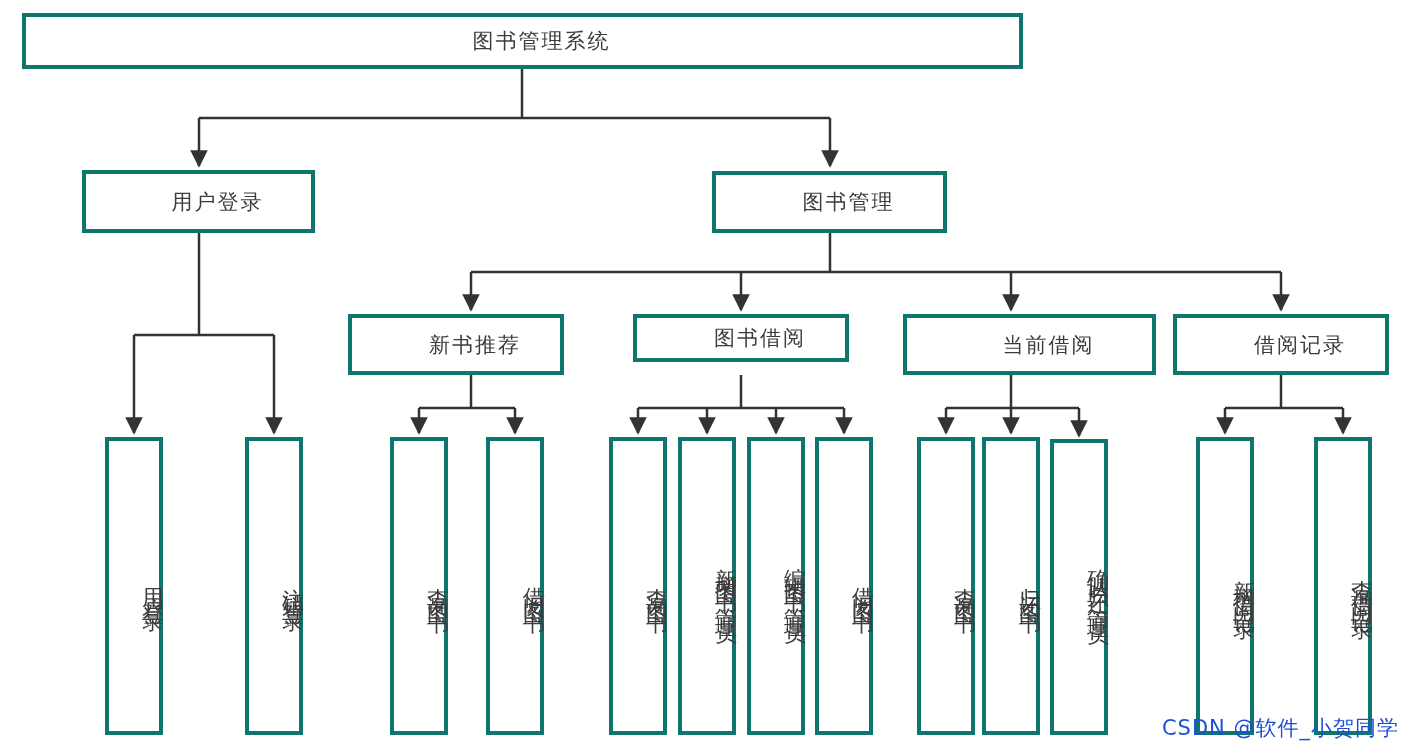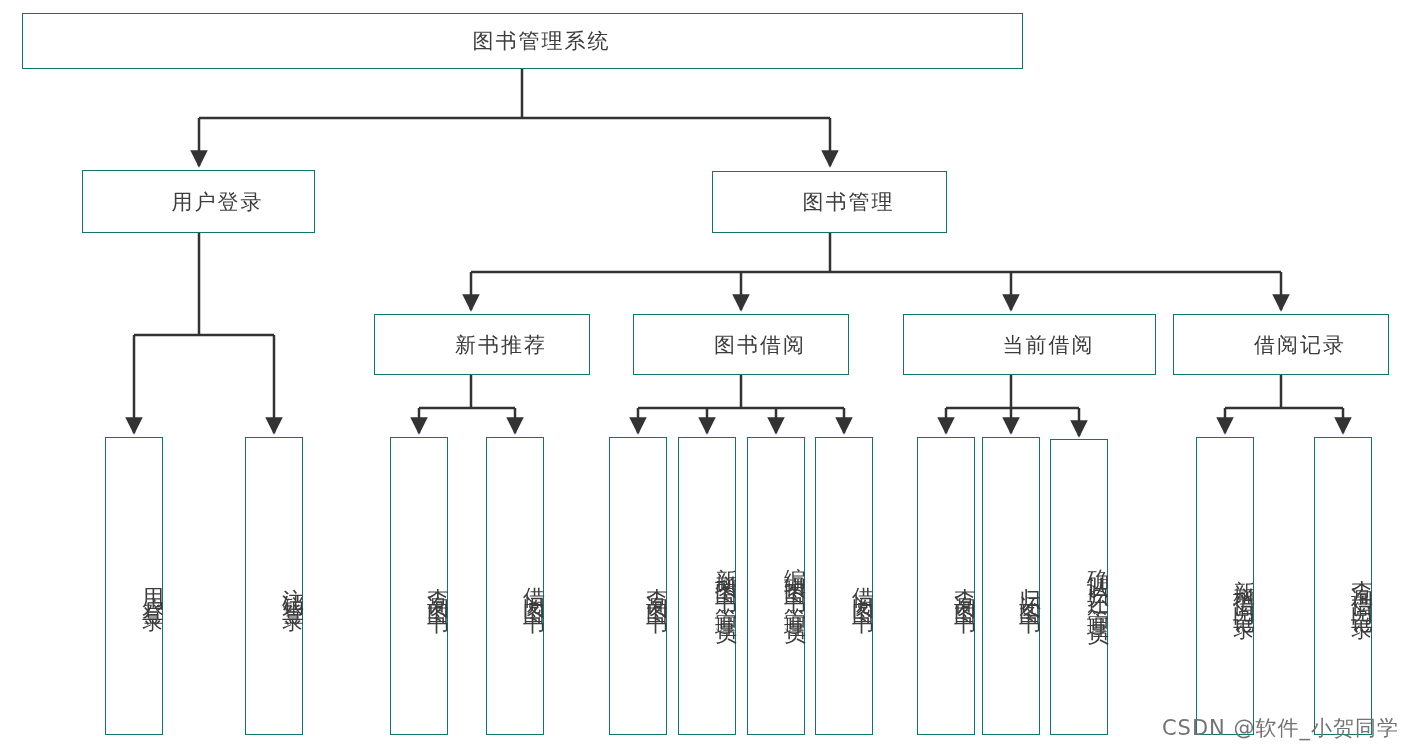--- a/index.html
+++ b/index.html
@@ -5,34 +5,34 @@
   html,body{margin:0;padding:0;}
   body{
     width:1405px;height:747px;position:relative;background:#ffffff;
     font-family:"DejaVu Sans","Liberation Sans",sans-serif;
     overflow:hidden;
   }
   .canvas{position:absolute;inset:0;width:1405px;height:747px;}
   svg.wires{position:absolute;left:0;top:0;pointer-events:none;}
   .node{
     position:absolute;box-sizing:border-box;
-    border:1px solid #0f766e;background:#ffffff;
+    border:4px solid #0f766e;background:#ffffff;
     display:flex;align-items:center;justify-content:center;
     color:#3c3c3c;
     padding-left:38px;
   }
   .hnode{font-size:21px;letter-spacing:2px;white-space:nowrap;}
   .leaf{
     font-size:22px;line-height:1;
     writing-mode:vertical-rl;text-orientation:mixed;
     letter-spacing:8px;
   }
   .watermark{
     position:absolute;right:6px;top:714px;
-    font-size:21px;color:#737373;letter-spacing:1px;
+    font-size:21px;color:#1d4ed8;letter-spacing:1px;
     white-space:nowrap;
     margin-left:6px;
   }
 </style>
 </head>
 <body>
 
 <div class="canvas">
 
   <svg class="wires" width="1405" height="747" viewBox="0 0 1405 747">
@@ -83,22 +83,22 @@
       <path d="M1225,408 V433" marker-end="url(#arrow)"></path>
       <path d="M1343,408 V433" marker-end="url(#arrow)"></path>
     </g>
   </svg>
 
   <div class="node hnode" style="left:22px;top:13px;width:1001px;height:56px;">图书管理系统</div>
 
   <div class="node hnode" style="left:82px;top:170px;width:233px;height:63px;">用户登录</div>
   <div class="node hnode" style="left:712px;top:171px;width:235px;height:62px;font-family:Liberation Mono, monospace;">图书管理</div>
 
-  <div class="node hnode" style="left:374px;top:314px;width:216px;height:61px;">新书推荐</div>
-  <div class="node hnode" style="left:633px;top:314px;width:216px;height:61px;">图书借阅</div>
+  <div class="node hnode" style="left:348px;top:314px;width:216px;height:61px;">新书推荐</div>
+  <div class="node hnode" style="left:633px;top:314px;width:216px;height:48px;">图书借阅</div>
   <div class="node hnode" style="left:903px;top:314px;width:253px;height:61px;">当前借阅</div>
   <div class="node hnode" style="left:1173px;top:314px;width:216px;height:61px;">借阅记录</div>
 
   <div class="node leaf" style="left:105px;top:437px;width:58px;height:298px;">用户登录</div>
   <div class="node leaf" style="left:245px;top:437px;width:58px;height:298px;">注销登录</div>
 
   <div class="node leaf" style="left:390px;top:437px;width:58px;height:298px;">查询图书</div>
   <div class="node leaf" style="left:486px;top:437px;width:58px;height:298px;">借阅图书</div>
 
   <div class="node leaf" style="left:609px;top:437px;width:58px;height:298px;">查询图书</div>

